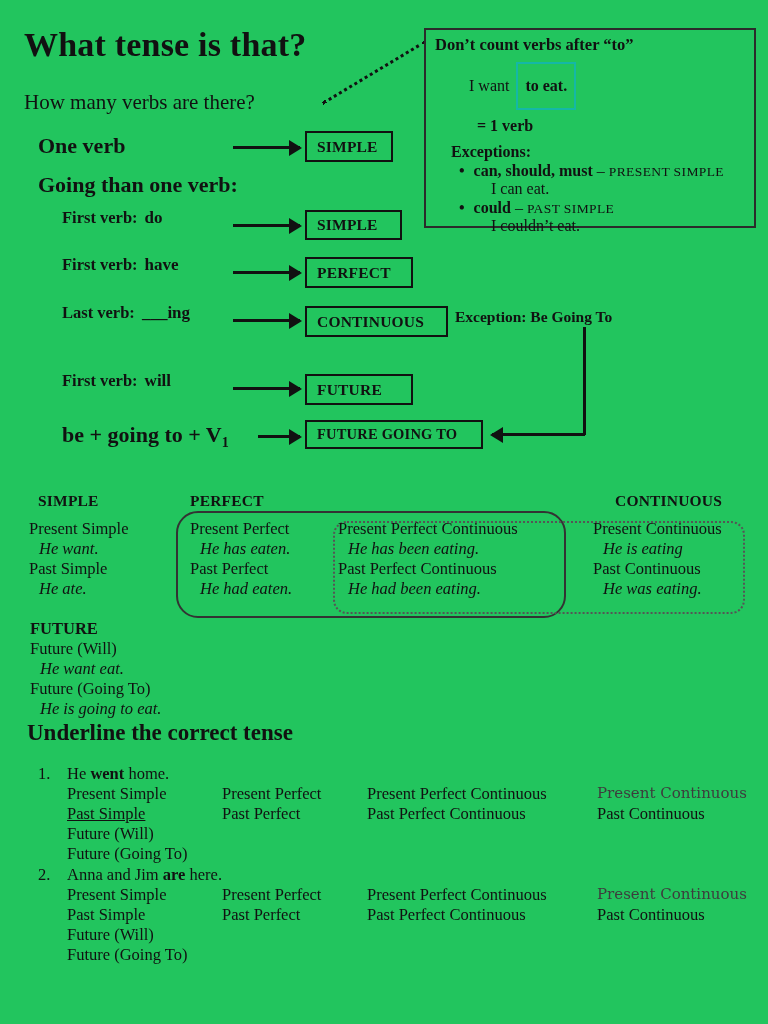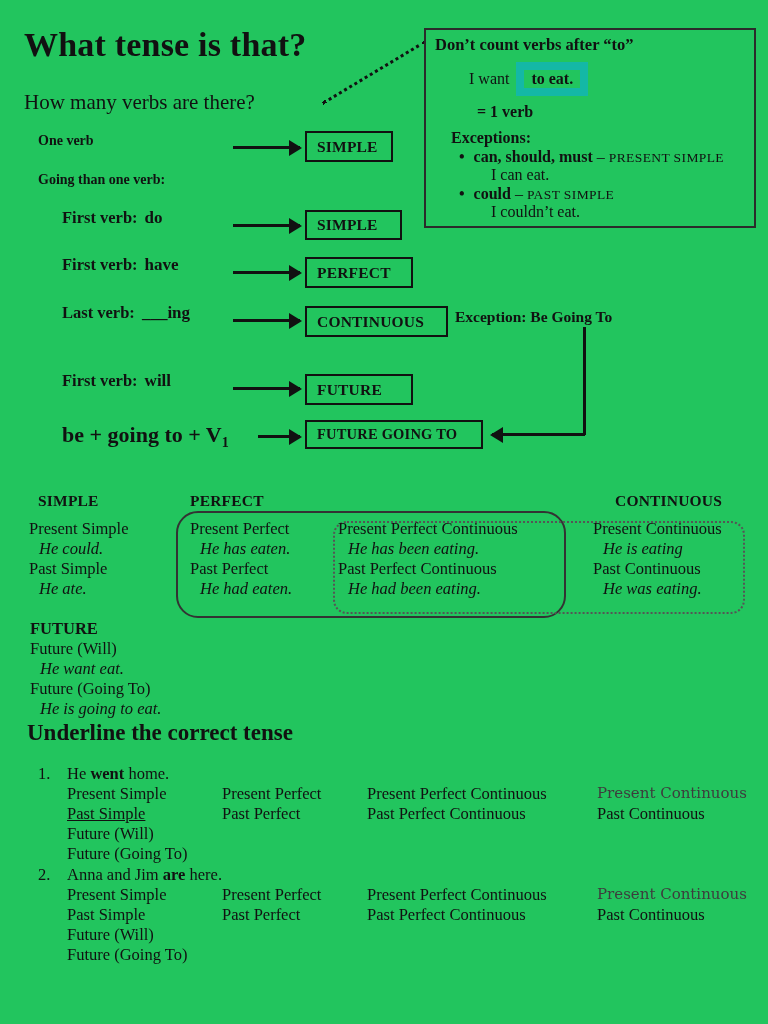--- a/index.html
+++ b/index.html
@@ -13,34 +13,34 @@
 
   
   .dotted-line{position:absolute;left:322px;top:102px;width:120px;height:0;
     border-top:3px dotted #111;transform:rotate(-31deg);transform-origin:0 0;}
 
   
   .note-box{position:absolute;left:424px;top:28px;width:332px;height:200px;
     border:2px solid #2b2b2b;box-sizing:border-box;padding:5px 9px;font-size:16px;}
   .nb-heading{font-weight:bold;font-size:16.5px;}
   .nb-example{margin:7px 0 0 34px;}
-  .nb-boxed{display:inline-block;border:8px solid #14b8a6;padding:0 7px;font-weight:bold;margin-left:3px;}
+  .nb-boxed{display:inline-block;border:2px solid #14b8a6;padding:13px 7px;font-weight:bold;margin-left:3px;}
   .nb-equals{margin:7px 0 0 42px;font-weight:bold;}
   .nb-exceptions{margin:8px 0 0 16px;font-weight:bold;}
   .nb-bullet{margin:1px 0 0 24px;}
   .nb-dot{margin-right:9px;font-weight:bold;}
   .nb-bold{font-weight:bold;}
   .nb-caps{font-size:13.5px;letter-spacing:.4px;}
   .nb-bullet-ex{margin:0 0 0 56px;}
 
   
   .flow-label{position:absolute;display:flex;align-items:baseline;font-weight:bold;white-space:nowrap;}
   .flow-label .prefix{font-size:16.5px;margin-right:7px;}
   .flow-label .verb{font-size:17px;}
-  .plain-label{position:absolute;font-size:14px;font-weight:bold;white-space:nowrap;}
+  .plain-label{position:absolute;font-size:22px;font-weight:bold;white-space:nowrap;}
   .big-formula{position:absolute;font-size:22px;font-weight:bold;white-space:nowrap;}
   .big-formula sub{font-size:14px;}
   .harrow{position:absolute;height:3px;background:#111;}
   .harrow::after{content:"";position:absolute;right:-2px;top:-6.5px;width:0;height:0;
     border-left:13px solid #111;border-top:8px solid transparent;border-bottom:8px solid transparent;}
   .harrow-left{position:absolute;height:3px;background:#111;}
   .harrow-left::before{content:"";position:absolute;left:-2px;top:-6.5px;width:0;height:0;
     border-right:13px solid #111;border-top:8px solid transparent;border-bottom:8px solid transparent;}
   .vline{position:absolute;width:3px;background:#111;}
   .result-box{position:absolute;border:2px solid #111;box-sizing:border-box;
@@ -145,21 +145,21 @@
 
   <div class="chart-header" style="left:38px;top:492px;">SIMPLE</div>
   <div class="chart-header" style="left:190px;top:492px;">PERFECT</div>
   <div class="chart-header" style="left:615px;top:492px;">CONTINUOUS</div>
 
   <div class="round-rect-solid"></div>
   <div class="round-rect-dotted"></div>
 
   <div class="tense-col" style="left:29px;top:519px;">
     <div>Present Simple</div>
-    <div class="example">He could.</div>
+    <div class="example">He want.</div>
     <div>Past Simple</div>
     <div class="example">He ate.</div>
   </div>
   <div class="tense-col" style="left:190px;top:519px;">
     <div>Present Perfect</div>
     <div class="example">He has eaten.</div>
     <div>Past Perfect</div>
     <div class="example">He had eaten.</div>
   </div>
   <div class="tense-col" style="left:338px;top:519px;">

